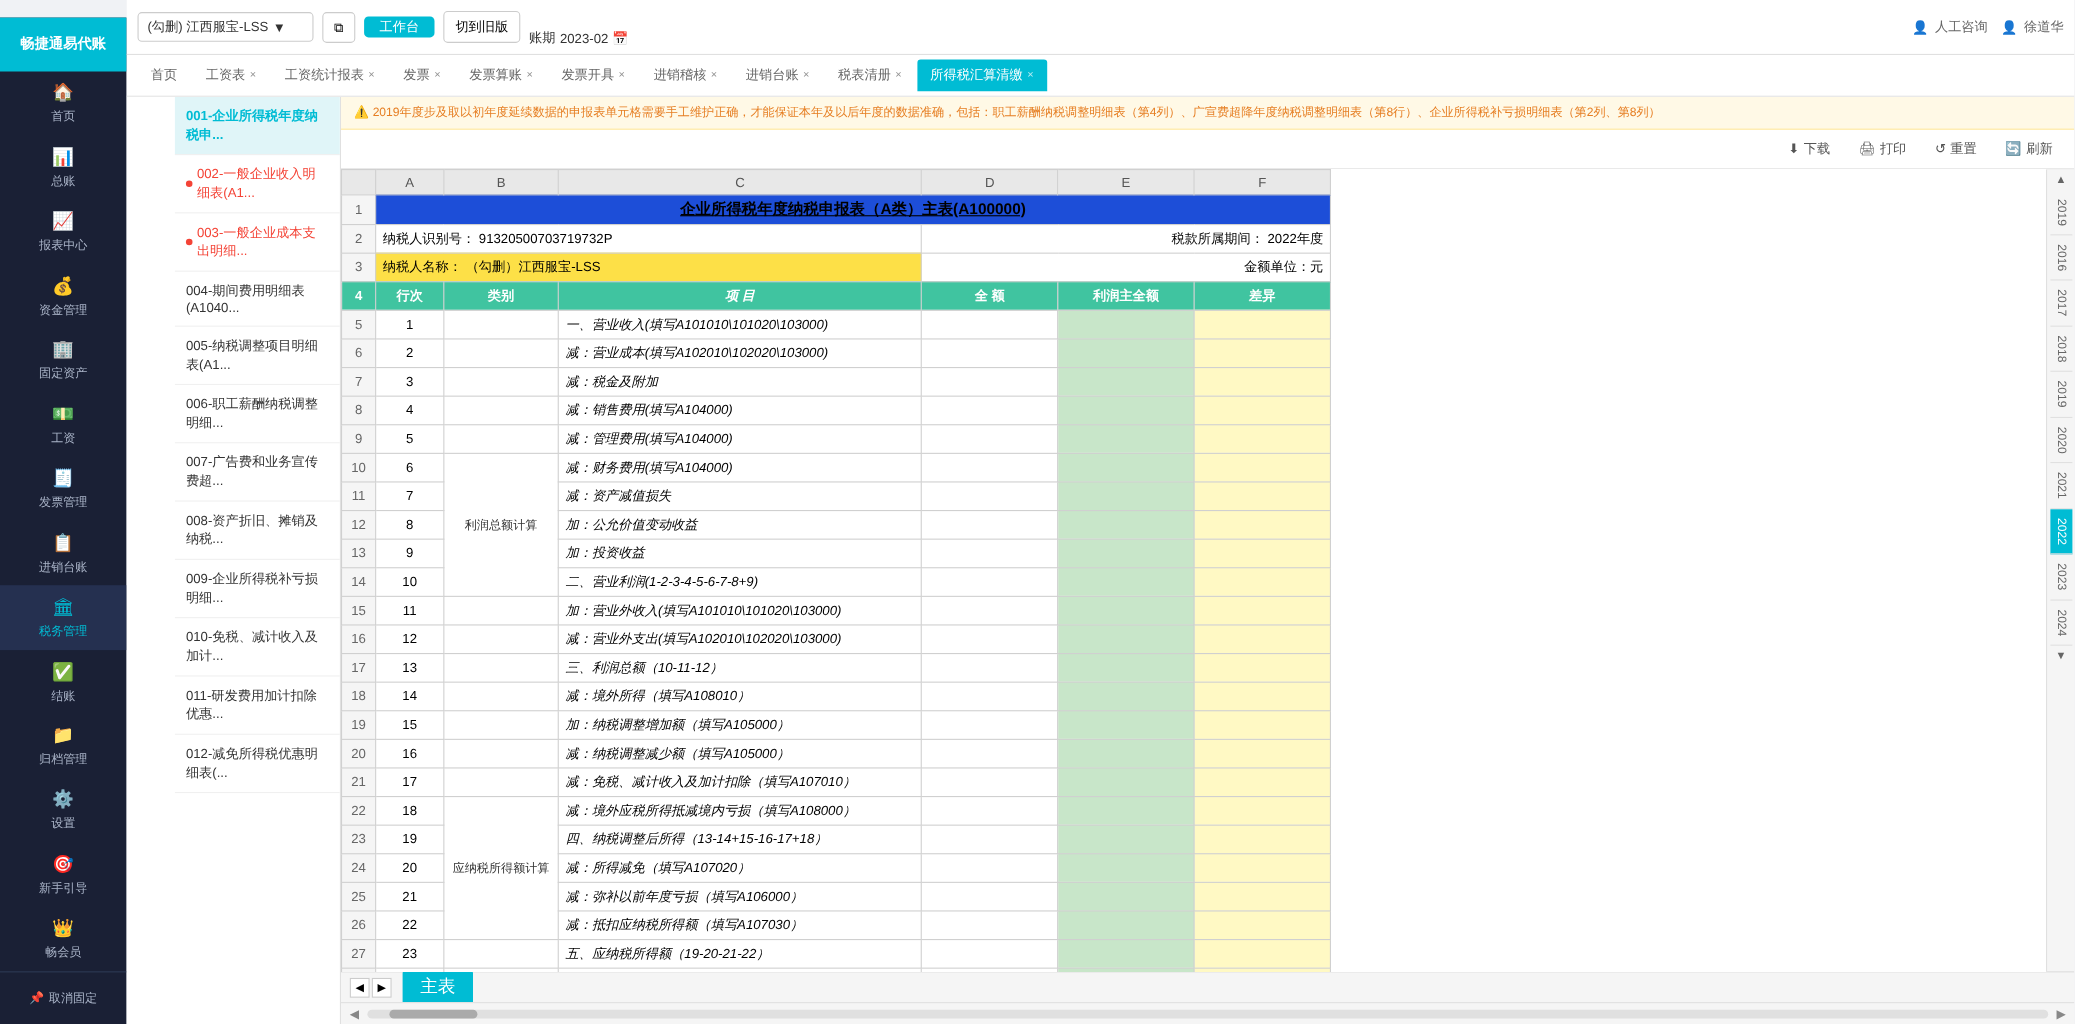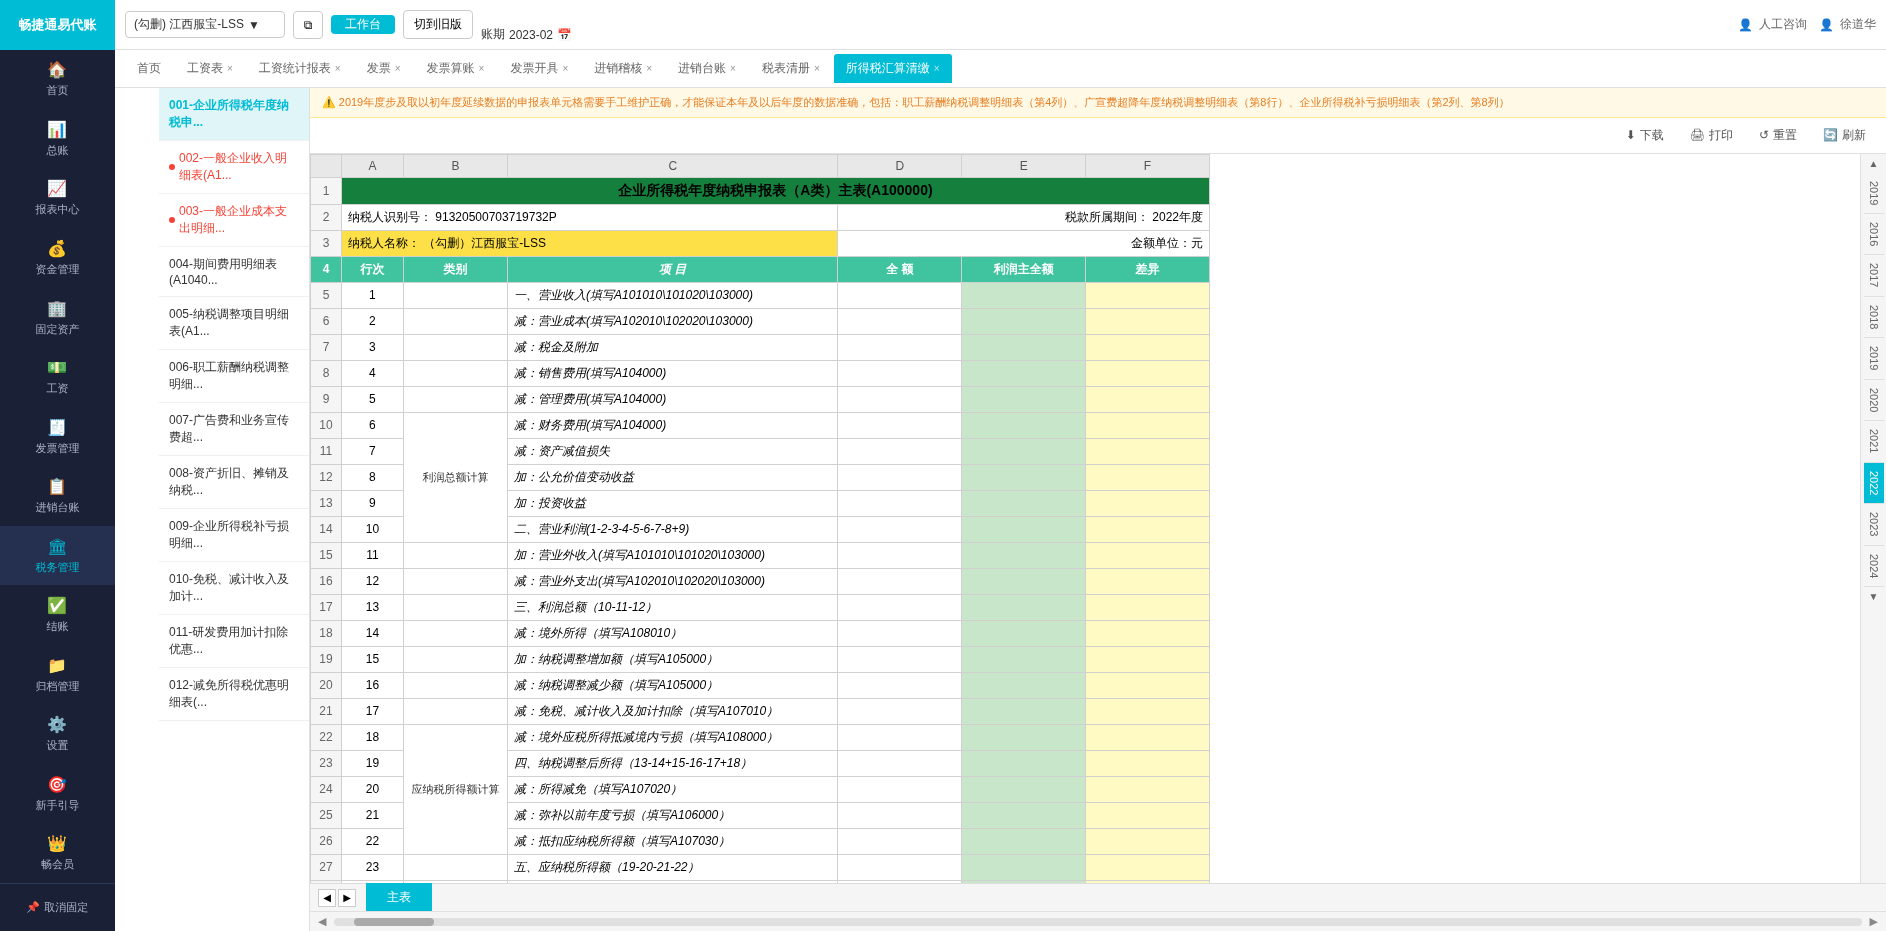--- a/index.html
+++ b/index.html
@@ -2,21 +2,21 @@
 <html><head>
   <meta charset="utf-8">
   <style>
     * { box-sizing: border-box; margin: 0; padding: 0; }
     body { font-family: 'Microsoft YaHei', Arial, sans-serif; font-size: 12px; background: #f0f2f5; overflow: hidden; }
     
     
     .app-container { display: flex; height: 931px; width: 1886px; }
     
     
-    .sidebar { width: 115px; background: #1a2035; display: flex; flex-direction: column; flex-shrink: 0; }
+    .sidebar { width: 115px; background: #1a2035; display: flex; flex-direction: column; flex-shrink: 0; margin-top: 16px; }
     .sidebar-logo { height: 50px; background: #00bcd4; display: flex; align-items: center; justify-content: center; color: white; font-size: 13px; font-weight: bold; }
     .sidebar-item { height: 60px; display: flex; flex-direction: column; align-items: center; justify-content: center; color: #aab4c8; cursor: pointer; font-size: 11px; gap: 4px; }
     .sidebar-item.active { background: #253050; color: #00bcd4; }
     .sidebar-item .icon { font-size: 16px; }
     .sidebar-footer { margin-top: auto; padding: 10px 0; border-top: 1px solid #2d3a55; }
     .sidebar-footer-item { display: flex; align-items: center; justify-content: center; gap: 4px; color: #aab4c8; font-size: 11px; padding: 6px; cursor: pointer; }
     
     
     .main-content { flex: 1; display: flex; flex-direction: column; overflow: hidden; justify-content: center; }
     
@@ -68,21 +68,21 @@
     .col-a { width: 60px; text-align: center; }
     .col-b { width: 100px; text-align: center; }
     .col-c { width: 320px; font-style: italic; }
     .col-d { width: 120px; text-align: right; }
     .col-e { background: #c8e6c9 !important; width: 120px; text-align: right; }
     .col-f { background: #fff9c4 !important; width: 120px; text-align: right; }
     .header-row td { background: #40c4a0 !important; color: white !important; font-weight: bold; text-align: center; }
     
     
     .sheet-tabs { height: 28px; background: #f5f5f5; border-top: 1px solid #ddd; display: flex; align-items: center; padding: 0 8px; gap: 4px; }
-    .sheet-tab { padding: 3px 14px; font-size: 12px; cursor: pointer; border: 7px solid #404040; border-radius: 3px 3px 0 0; background: white; color: #333; }
+    .sheet-tab { padding: 3px 14px; font-size: 16px; cursor: pointer; border: 2px solid #404040; border-radius: 3px 3px 0 0; background: white; color: #333; }
     .sheet-tab.active { background: #00bcd4; color: white; border-color: #00bcd4; }
     .sheet-nav { display: flex; gap: 2px; margin-right: 6px; }
     .sheet-nav-btn { width: 18px; height: 18px; border: 1px solid #ccc; background: white; cursor: pointer; display: flex; align-items: center; justify-content: center; font-size: 10px; }
     
     
     .year-panel { width: 26px; background: #f5f5f5; border-left: 1px solid #e0e0e0; display: flex; flex-direction: column; align-items: center; overflow: hidden; }
     .year-item { writing-mode: vertical-rl; text-orientation: mixed; font-size: 11px; padding: 8px 4px; color: #666; cursor: pointer; border-bottom: 1px solid #e0e0e0; }
     .year-item.active { background: #00bcd4; color: white; }
     .year-arrow { padding: 4px; cursor: pointer; color: #666; font-size: 10px; text-align: center; }
     
@@ -314,21 +314,21 @@
                   <th class="col-header">C</th>
                   <th class="col-header">D</th>
                   <th class="col-header">E</th>
                   <th class="col-header">F</th>
                 </tr>
               </thead>
               <tbody>
 
                 <tr>
                   <td class="row-header">1</td>
-                  <td colspan="6" style="text-align:center; font-weight:bold; font-size:14px; background:#15803d;">企业所得税年度纳税申报表（A类）主表(A100000)</td>
+                  <td colspan="6" style="text-align:center; font-weight:bold; font-size:14px; background:#1d4ed8;text-decoration:underline;">企业所得税年度纳税申报表（A类）主表(A100000)</td>
                 </tr>
 
                 <tr>
                   <td class="row-header">2</td>
                   <td colspan="3" style="background:white;">
                     <span>纳税人识别号：</span>
                     <span>91320500703719732P</span>
                   </td>
                   <td colspan="3" style="background:white; text-align:right;">
                     <span>税款所属期间：</span>

